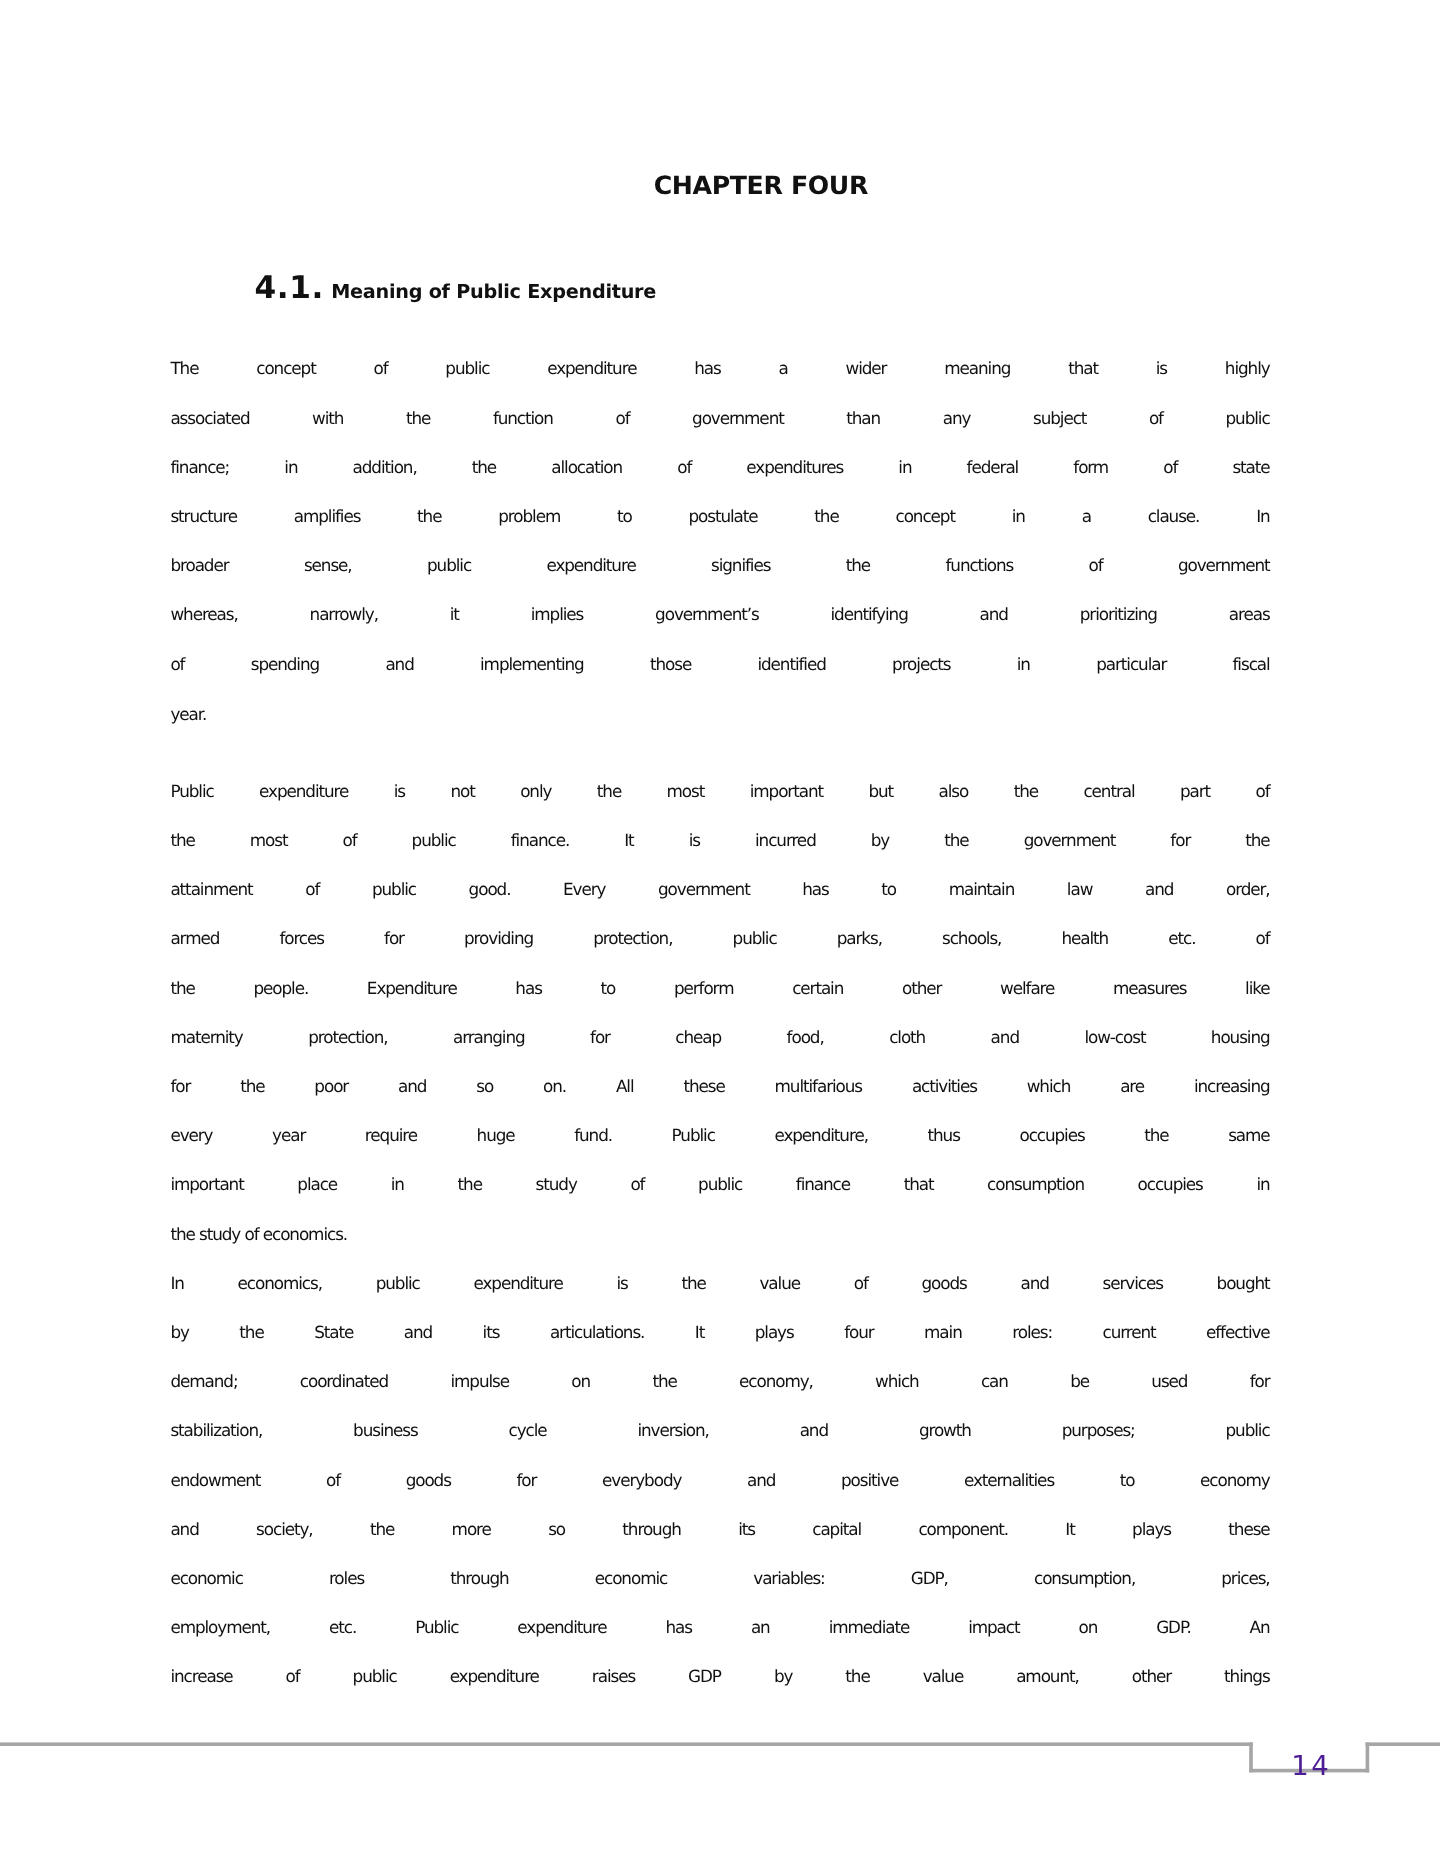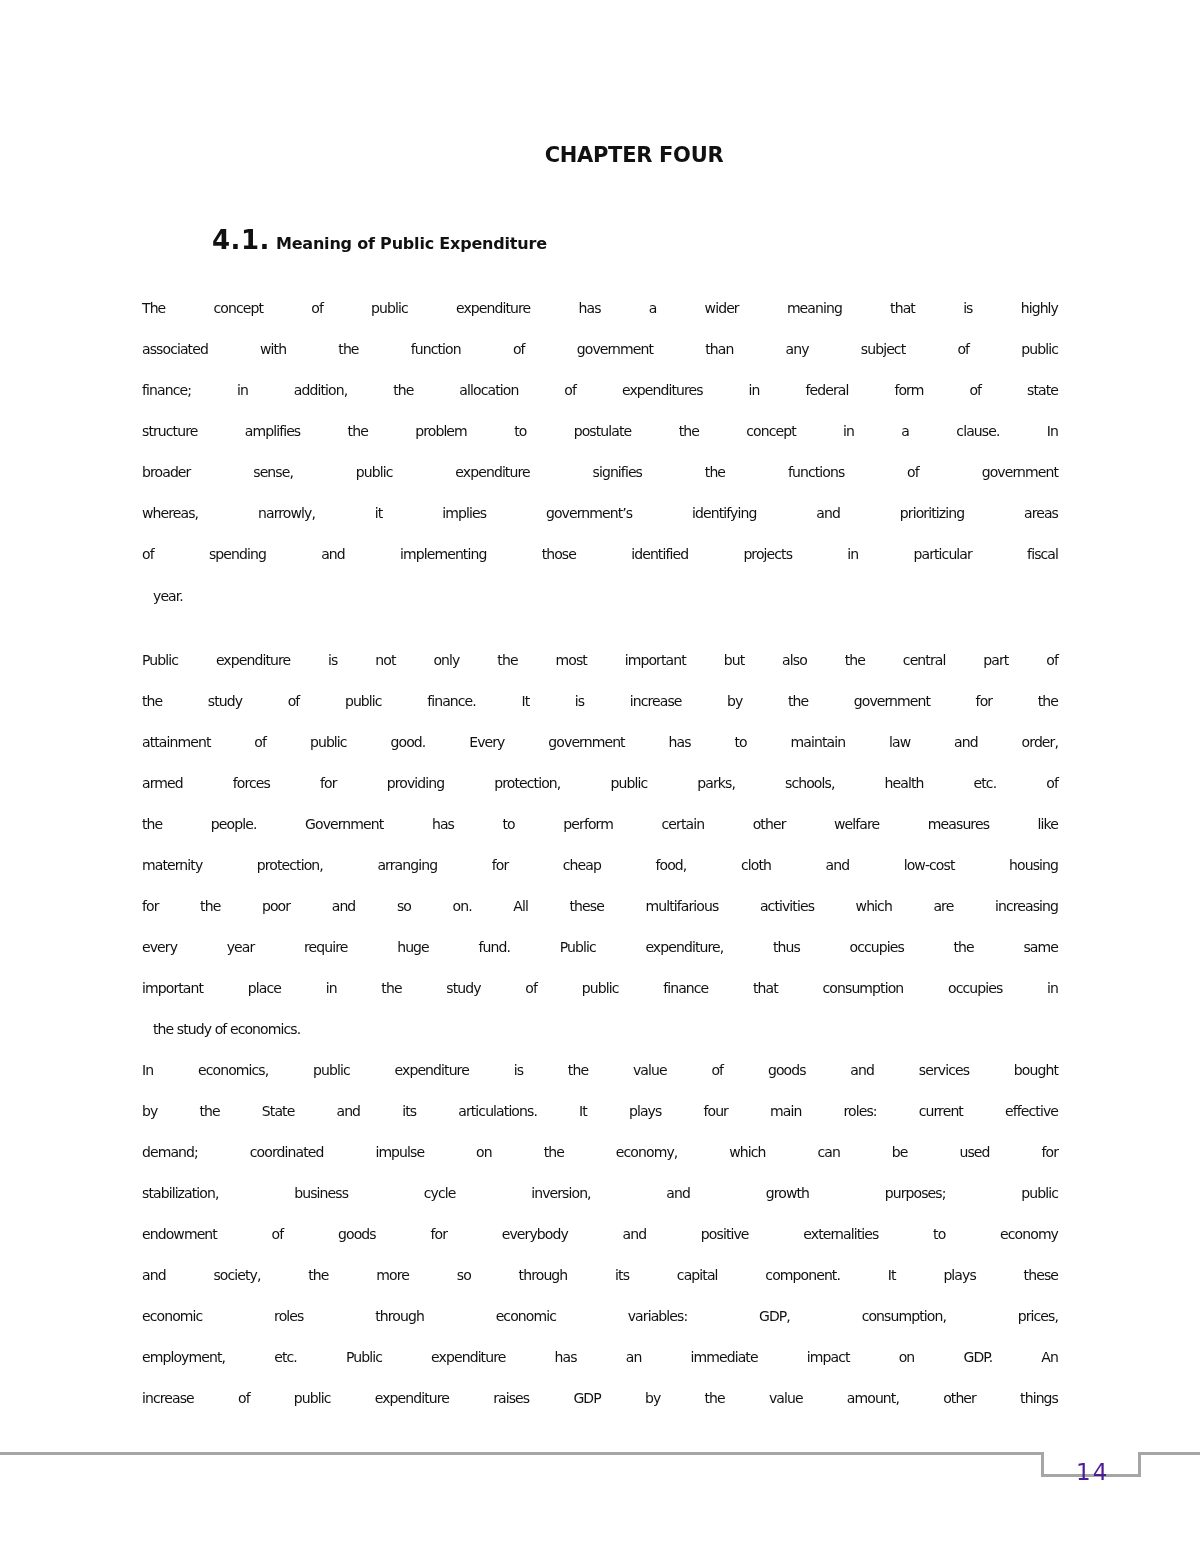--- a/index.html
+++ b/index.html
@@ -10,21 +10,21 @@
              font-weight:bold; font-size:21px; color:#111; letter-spacing:-0.3px;margin-left:34px; }
   .h-chapter { top:143px; }
   .h-title { top:184px; }
   .section { position:absolute; left:212px; top:225px; font-weight:bold; white-space:nowrap; color:#111; }
   .section .num { font-size:26px; letter-spacing:0.5px;margin-top:28px; }
   .section .txt { font-size:16px; margin-left:6px; letter-spacing:-0.2px; }
   .body-text { position:absolute; left:142px; width:916px; top:0; }
   .line { position:absolute; left:0; width:916px; height:30px; font-size:14px; line-height:30px;
           text-align:justify; text-align-last:justify; white-space:nowrap; overflow:visible;
           letter-spacing:-0.9px; word-spacing:0px; }
-  .line.last { text-align-last:left;margin-left:11px; }
+  .line.last { text-align-last:left; }
   .footer-line { position:absolute; background:#a6a6a6; }
   .page-num { position:absolute; left:1076px; top:1459px; font-size:23px; color:#4c1d95; letter-spacing:2px; }
 </style>
 </head>
 <body>
 
 <div class="page">
 
   <div class="heading h-chapter">CHAPTER FOUR</div>
 
@@ -40,24 +40,24 @@
       <div class="line" style="top:375px">finance; in addition, the allocation of expenditures in federal form of state</div>
       <div class="line" style="top:416px">structure amplifies the problem to postulate the concept in a clause. In</div>
       <div class="line" style="top:457px">broader sense, public expenditure signifies the functions of government</div>
       <div class="line" style="top:498px">whereas, narrowly, it implies government’s identifying and prioritizing areas</div>
       <div class="line" style="top:539px">of spending and implementing those identified projects in particular fiscal</div>
       <div class="line last" style="top:581px">year.</div>
     </div>
 
     <div>
       <div class="line" style="top:645px">Public expenditure is not only the most important but also the central part of</div>
-      <div class="line" style="top:686px">the study of public finance. It is increase by the government for the</div>
+      <div class="line" style="top:686px">the most of public finance. It is incurred by the government for the</div>
       <div class="line" style="top:727px">attainment of public good. Every government has to maintain law and order,</div>
       <div class="line" style="top:768px">armed forces for providing protection, public parks, schools, health etc. of</div>
-      <div class="line" style="top:809px">the people. Government has to perform certain other welfare measures like</div>
+      <div class="line" style="top:809px">the people. Expenditure has to perform certain other welfare measures like</div>
       <div class="line" style="top:850px">maternity protection, arranging for cheap food, cloth and low-cost housing</div>
       <div class="line" style="top:891px">for the poor and so on. All these multifarious activities which are increasing</div>
       <div class="line" style="top:932px">every year require huge fund. Public expenditure, thus occupies the same</div>
       <div class="line" style="top:973px">important place in the study of public finance that consumption occupies in</div>
       <div class="line last" style="top:1014px">the study of economics.</div>
     </div>
 
     <div>
       <div class="line" style="top:1055px">In economics, public expenditure is the value of goods and services bought</div>
       <div class="line" style="top:1096px">by the State and its articulations. It plays four main roles: current effective</div>

